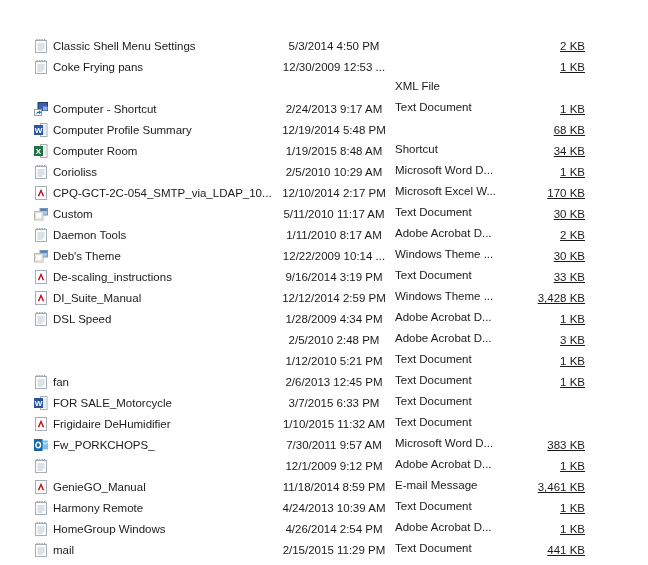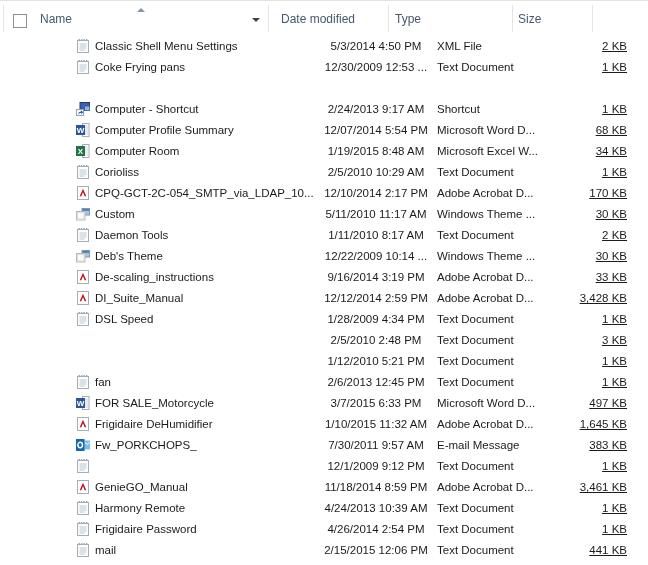--- a/index.html
+++ b/index.html
@@ -42,61 +42,37 @@
     border-top:4px solid #404040;
   }
   .vsep { position:absolute; top:4px; height:27px; width:1px; background:#e3e3e3; }
   .vsep-0 { left:3px; }
   .vsep-1 { left:268px; }
   .vsep-2 { left:388px; }
   .vsep-3 { left:512px; }
   .vsep-4 { left:592px; }
 
   
-  .list { position:absolute; top:36px; left:0; right:4px;padding-left:42px; }
+  .list { position:absolute; top:36px; left:0; right:4px; }
   .row { position:relative; height:21px; }
   .row .icon {
     position:absolute; left:33px; top:2px; width:16px; height:16px;
   }
   .row .icon svg { width:16px; height:16px; display:block; }
   .cell { position:absolute; top:0; height:21px; line-height:21px; white-space:nowrap; overflow:hidden; }
   .c-name { left:53px;  width:224px; }
   .c-date { left:281px; width:106px;text-align:center; }
-  .c-type { left:395px; width:116px; }
+  .c-type { left:395px; width:116px;margin-top:40px; }
   .c-size { left:512px; width:73px; text-align:right;text-decoration:underline; }
 </style>
 </head>
 <body>
 
 <div class="explorer">
 
-  <div class="hdr">
-    <div class="vsep vsep-0"></div>
-    <div class="vsep vsep-1"></div>
-    <div class="vsep vsep-2"></div>
-    <div class="vsep vsep-3"></div>
-    <div class="vsep vsep-4"></div>
-
-    <div class="hdr-cell hdr-name">
-      <span class="hdr-checkbox"></span>
-      <span class="hdr-name-label">Name</span>
-      <span class="sort-asc"></span>
-      <span class="filter-drop"></span>
-    </div>
-
-    <div class="hdr-cell hdr-date">
-      <span>Date modified</span>
-    </div>
-    <div class="hdr-cell hdr-type">
-      <span>Type</span>
-    </div>
-    <div class="hdr-cell hdr-size">
-      <span>Size</span>
-    </div>
-  </div>
 
   <div class="list">
       <div class="row">
     <span class="icon">
           <svg viewBox="0 0 16 16">
             <rect x="2.5" y="2.5" width="11" height="12" fill="#fdfdfd" stroke="#a6adb5"></rect>
             <line x1="3.5" y1="1.7" x2="12.5" y2="1.7" stroke="#9aa5b1" stroke-width="1.4" stroke-dasharray="1.4 1.1"></line>
             <path d="M4.5 6h7M4.5 8h7M4.5 10h7M4.5 12h5" stroke="#b9c6d2" stroke-width="1" fill="none"></path>
           </svg>
         </span>
@@ -142,21 +118,21 @@
       <div class="row">
     <span class="icon">
           <svg viewBox="0 0 16 16">
             <rect x="7.5" y="1.5" width="6.5" height="13" fill="#fff" stroke="#a6adb5"></rect>
             <path d="M9 4h4M9 6h4M9 8h4M9 10h4M9 12h4" stroke="#c3cdd8" stroke-width="0.8" fill="none"></path>
             <rect x="1" y="3" width="9" height="10" fill="#2b579a"></rect>
             <text x="5.5" y="10.8" font-size="8" font-weight="bold" fill="#fff" text-anchor="middle" font-family="Liberation Sans, sans-serif">W</text>
           </svg>
         </span>
     <span class="cell c-name">Computer Profile Summary</span>
-    <span class="cell c-date">12/07/2014 5:54 PM</span>
+    <span class="cell c-date">12/19/2014 5:48 PM</span>
     <span class="cell c-type">Microsoft Word D...</span>
     <span class="cell c-size">68 KB</span>
   </div>
       <div class="row">
     <span class="icon">
           <svg viewBox="0 0 16 16">
             <rect x="7.5" y="1.5" width="6.5" height="13" fill="#fff" stroke="#a6adb5"></rect>
             <path d="M9 4h4M9 6h4M9 8h4M9 10h4M9 12h4" stroke="#c8d8cd" stroke-width="0.8" fill="none"></path>
             <rect x="1" y="3" width="9" height="10" fill="#217346"></rect>
             <text x="5.5" y="10.8" font-size="8" font-weight="bold" fill="#fff" text-anchor="middle" font-family="Liberation Sans, sans-serif">X</text>
@@ -302,33 +278,31 @@
           <svg viewBox="0 0 16 16">
             <rect x="7.5" y="1.5" width="6.5" height="13" fill="#fff" stroke="#a6adb5"></rect>
             <path d="M9 4h4M9 6h4M9 8h4M9 10h4M9 12h4" stroke="#c3cdd8" stroke-width="0.8" fill="none"></path>
             <rect x="1" y="3" width="9" height="10" fill="#2b579a"></rect>
             <text x="5.5" y="10.8" font-size="8" font-weight="bold" fill="#fff" text-anchor="middle" font-family="Liberation Sans, sans-serif">W</text>
           </svg>
         </span>
     <span class="cell c-name">FOR SALE_Motorcycle</span>
     <span class="cell c-date">3/7/2015 6:33 PM</span>
     <span class="cell c-type">Microsoft Word D...</span>
-    <span class="cell c-size">497 KB</span>
   </div>
       <div class="row">
     <span class="icon">
           <svg viewBox="0 0 16 16">
             <rect x="2.5" y="1.5" width="11" height="13" fill="#fff" stroke="#a6adb5"></rect>
             <polygon points="4.7,11.2 8,3.8 11.3,11.2 9.7,11.2 8,7.3 6.3,11.2" fill="#c40f1c"></polygon>
           </svg>
         </span>
     <span class="cell c-name">Frigidaire DeHumidifier</span>
     <span class="cell c-date">1/10/2015 11:32 AM</span>
     <span class="cell c-type">Adobe Acrobat D...</span>
-    <span class="cell c-size">1,645 KB</span>
   </div>
       <div class="row">
     <span class="icon">
           <svg viewBox="0 0 16 16">
             <rect x="9" y="3.5" width="6" height="9" fill="#7cc0e8"></rect>
             <path d="M9.5 5.2l2.7 2 2.6-2" stroke="#fff" stroke-width="1" fill="none"></path>
             <rect x="1" y="2" width="8.5" height="12" fill="#1866ab"></rect>
             <ellipse cx="5.2" cy="8" rx="2.3" ry="2.7" fill="none" stroke="#fff" stroke-width="1.4"></ellipse>
           </svg>
         </span>
@@ -375,32 +349,32 @@
     <span class="cell c-size">1 KB</span>
   </div>
       <div class="row">
     <span class="icon">
           <svg viewBox="0 0 16 16">
             <rect x="2.5" y="2.5" width="11" height="12" fill="#fdfdfd" stroke="#a6adb5"></rect>
             <line x1="3.5" y1="1.7" x2="12.5" y2="1.7" stroke="#9aa5b1" stroke-width="1.4" stroke-dasharray="1.4 1.1"></line>
             <path d="M4.5 6h7M4.5 8h7M4.5 10h7M4.5 12h5" stroke="#b9c6d2" stroke-width="1" fill="none"></path>
           </svg>
         </span>
-    <span class="cell c-name">Frigidaire Password</span>
+    <span class="cell c-name">HomeGroup Windows</span>
     <span class="cell c-date">4/26/2014 2:54 PM</span>
     <span class="cell c-type">Text Document</span>
     <span class="cell c-size">1 KB</span>
   </div>
       <div class="row">
     <span class="icon">
           <svg viewBox="0 0 16 16">
             <rect x="2.5" y="2.5" width="11" height="12" fill="#fdfdfd" stroke="#a6adb5"></rect>
             <line x1="3.5" y1="1.7" x2="12.5" y2="1.7" stroke="#9aa5b1" stroke-width="1.4" stroke-dasharray="1.4 1.1"></line>
             <path d="M4.5 6h7M4.5 8h7M4.5 10h7M4.5 12h5" stroke="#b9c6d2" stroke-width="1" fill="none"></path>
           </svg>
         </span>
     <span class="cell c-name">mail</span>
-    <span class="cell c-date">2/15/2015 12:06 PM</span>
+    <span class="cell c-date">2/15/2015 11:29 PM</span>
     <span class="cell c-type">Text Document</span>
     <span class="cell c-size">441 KB</span>
   </div>
     </div>
 </div>
 
 </body></html>

